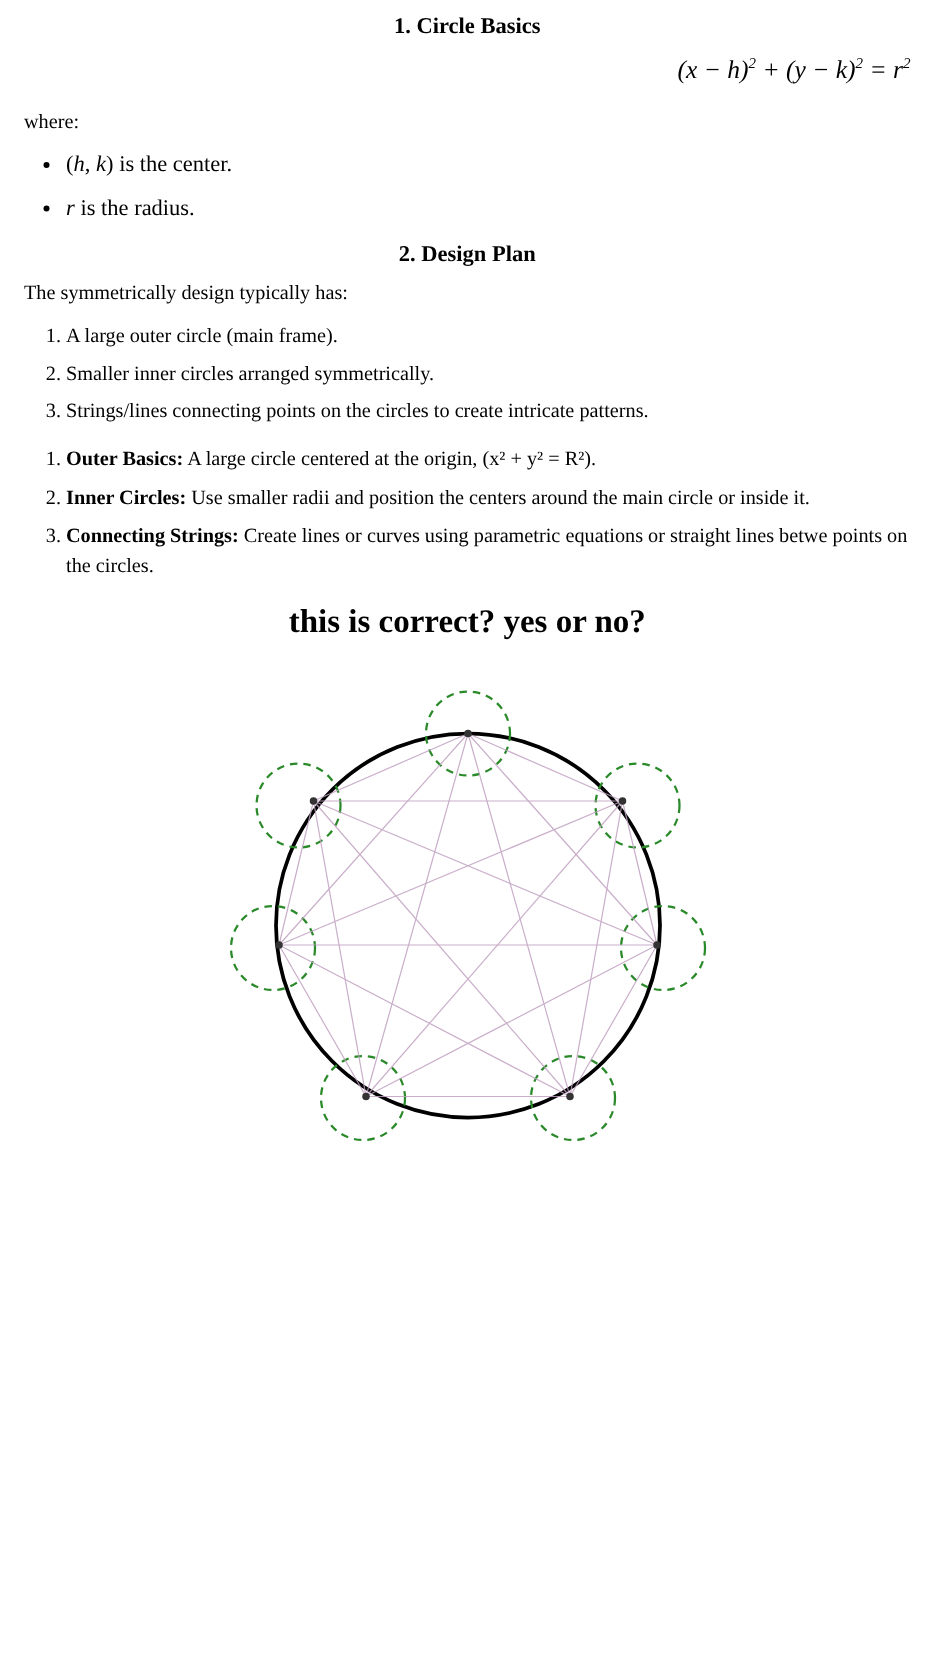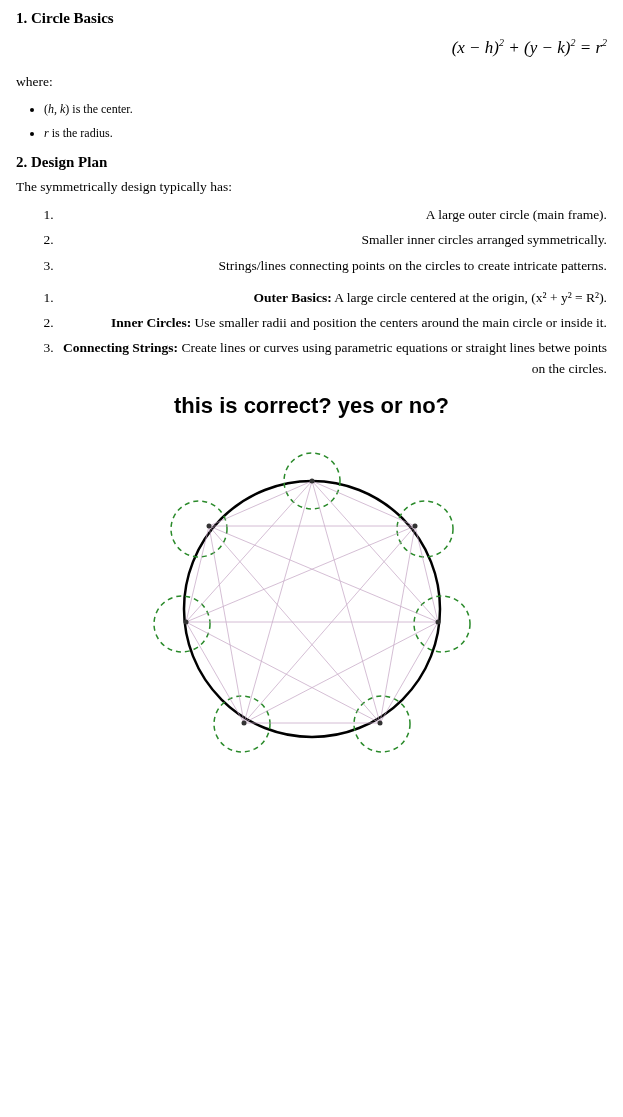--- a/index.html
+++ b/index.html
@@ -9,61 +9,61 @@
       background: #fff;
       font-family: Georgia, 'Times New Roman', serif;
       font-size: 14px;
       color: #000;
       padding: 10px 16px;
     }
     h2.section-title {
       font-size: 15px;
       font-weight: bold;
       margin-bottom: 6px;
+      text-align: center;
     }
     p.body-text {
       font-size: 13.5px;
       margin-bottom: 8px;
       line-height: 1.5;
     }
     .equation-block {
       text-align: right;
       font-size: 17px;
       margin: 10px 0 14px 0;
       font-style: italic;
     }
     .bullet-list {
       list-style: disc;
       margin-left: 28px;
       margin-bottom: 10px;
     }
     .bullet-list li {
-      font-size: 12px;
+      font-size: 15px;
       margin-bottom: 6px;
       line-height: 1.5;
     }
     .ordered-list {
       list-style: decimal;
-      margin-left: 41px;
+      margin-left: 28px;
       margin-bottom: 10px;
-      text-align: right;
     }
     .ordered-list li {
       font-size: 13.5px;
       margin-bottom: 5px;
       line-height: 1.5;
     }
     .section {
       margin-bottom: 12px;
     }
     .big-question {
       text-align: center;
       font-size: 22px;
       font-weight: bold;
-      font-family: Liberation Sans, sans-serif;
+      font-family: Liberation Serif, serif;
       margin: 14px 0 10px 0;
     }
     .diagram-container {
       display: flex;
       justify-content: center;
       align-items: center;
       margin-top: 8px;
     }
     .italic { font-style: italic; }
     .bold { font-weight: bold; }

